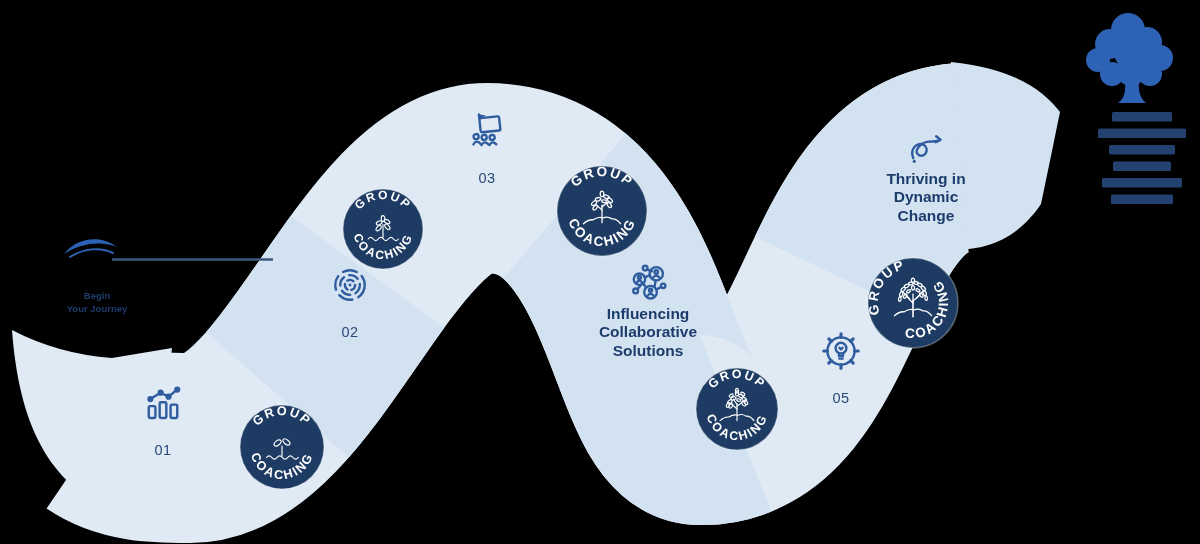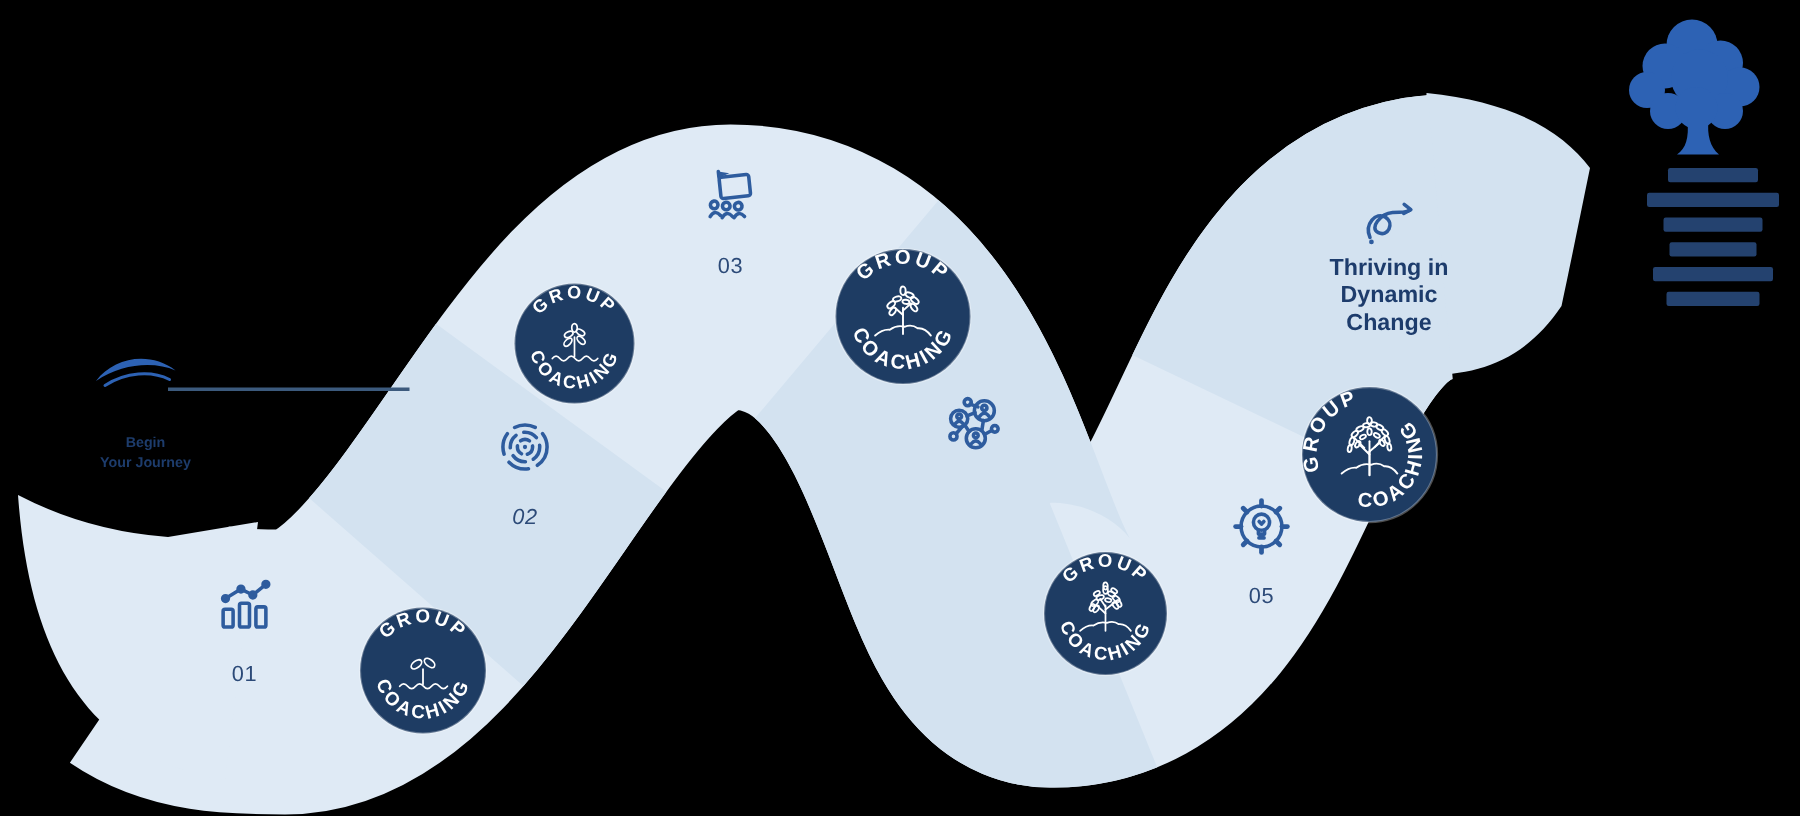--- a/index.html
+++ b/index.html
@@ -198,21 +198,21 @@
               <circle cx="4" cy="9.5" r="1.2"></circle>
               <circle cx="10.5" cy="5.5" r="1.2"></circle>
               <circle cx="15.5" cy="8" r="1.2"></circle>
               <circle cx="21" cy="3.5" r="1.2"></circle>
             </g>
           </svg>
         </div>
       <div class="stage-num">01</div>
     </div>
 
-    <div class="stage" style="left: 258px; top: 277px; font-style: italic;">
+    <div class="stage" style="left: 258px; top: 264px;">
       <div class="stage-icon-wrap">
           <svg width="42" height="38" viewBox="0 0 24 24">
             <g fill="none" stroke="#2e5c9e" stroke-width="1.5" stroke-linecap="round" stroke-linejoin="round">
               <circle cx="12" cy="12" r="9.3" stroke-dasharray="9 4"></circle>
               <circle cx="12" cy="12" r="6.2" stroke-dasharray="6 3.5"></circle>
               <circle cx="12" cy="12" r="3.2" stroke-dasharray="4 2.5"></circle>
               <circle cx="12" cy="12" r="0.9" fill="#2e5c9e" stroke="none"></circle>
             </g>
           </svg>
         </div>
@@ -258,20 +258,23 @@
               <circle cx="21.6" cy="13.8" r="1.4"></circle>
               <line x1="9.9" y1="8.4" x2="13.3" y2="7"></line>
               <line x1="8.9" y1="12.1" x2="10.8" y2="15"></line>
               <line x1="16.2" y1="14.1" x2="16.8" y2="10.3"></line>
               <line x1="5.3" y1="15.9" x2="8" y2="12.8"></line>
               <line x1="11.2" y1="3.4" x2="14.5" y2="4.6"></line>
               <line x1="20.3" y1="14.5" x2="17.2" y2="16.2"></line>
             </g>
           </svg>
         </div>
+      <div class="stage-title">Influencing
+Collaborative
+Solutions</div>
     </div>
 
     <div class="stage" style="left: 749px; top: 330px; text-align: center;">
       <div class="stage-icon-wrap">
           <svg width="42" height="38" viewBox="0 0 24 24">
             <g fill="none" stroke="#2e5c9e" stroke-width="1.5" stroke-linecap="round" stroke-linejoin="round">
               <circle cx="12" cy="12" r="8.6"></circle>
               <line x1="20.6" y1="12" x2="22.9" y2="12" stroke-width="2"></line>
               <line x1="18.1" y1="18.1" x2="19.7" y2="19.7" stroke-width="2"></line>
               <line x1="12" y1="20.6" x2="12" y2="22.9" stroke-width="2"></line>

